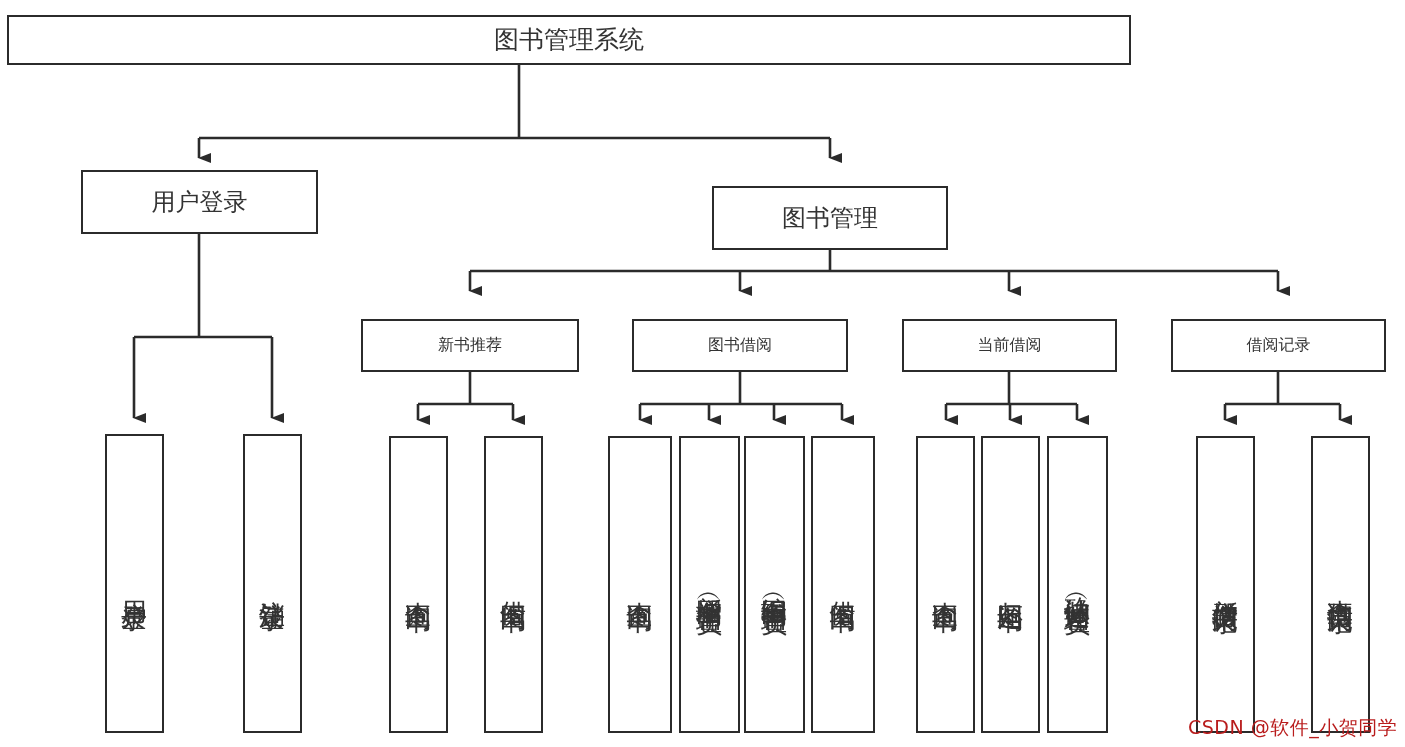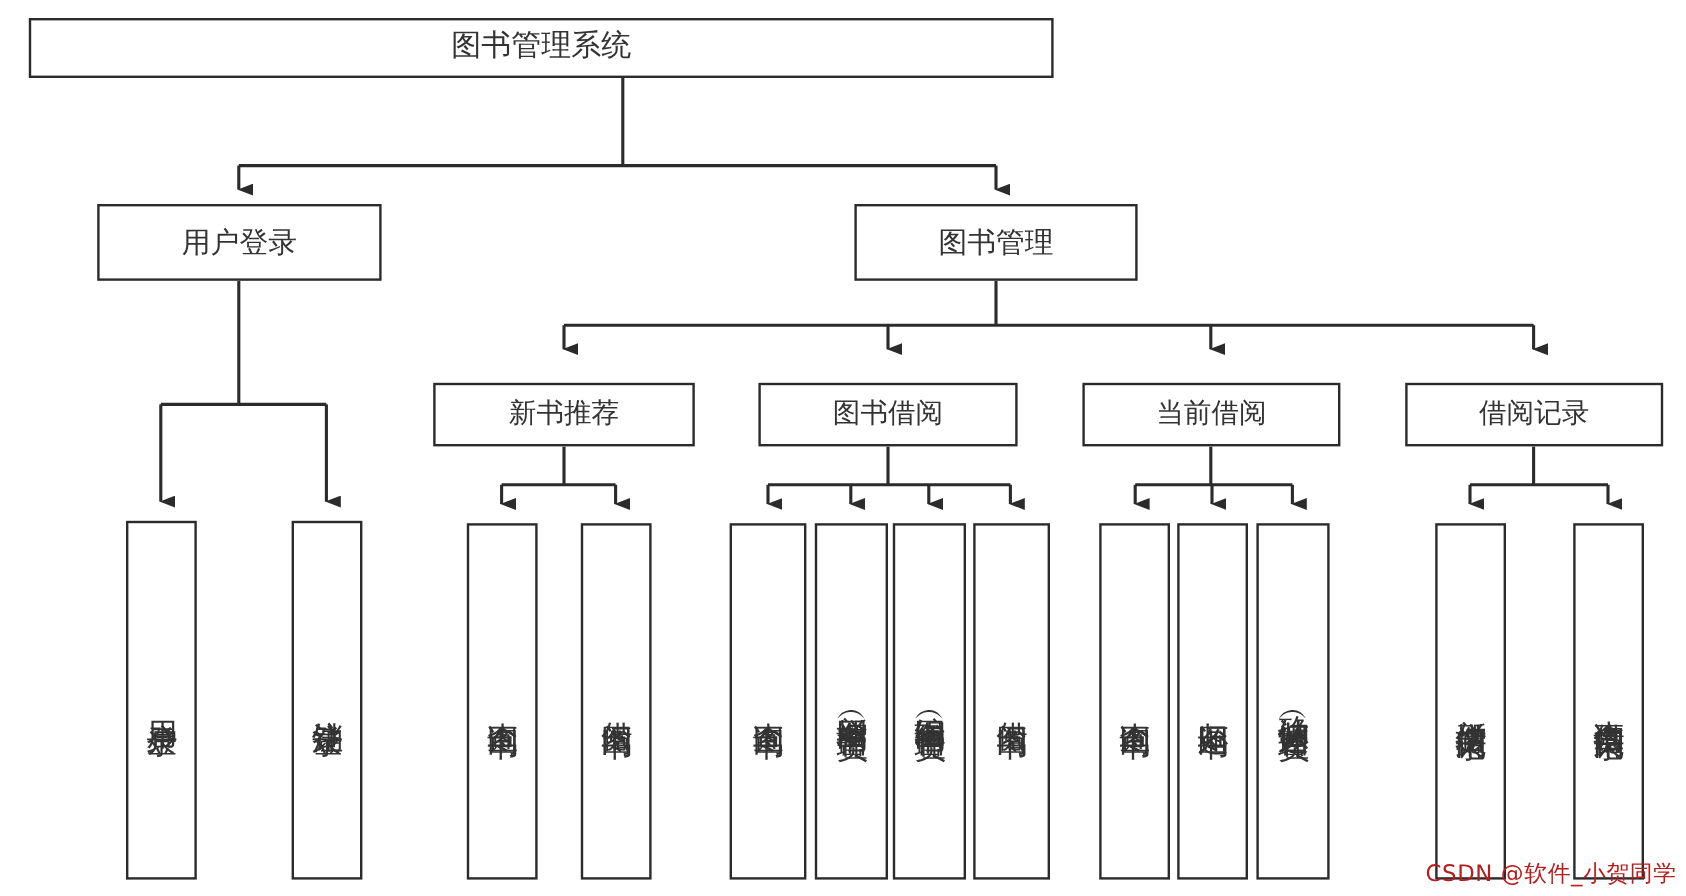--- a/index.html
+++ b/index.html
@@ -21,21 +21,21 @@
     color:#333333;
   }
   .node .lbl{
     display:block;
     text-align:center;
     line-height:1.18;
     white-space:nowrap;
   }
   .node.root .lbl{font-size:25px;}
   .node.lvl1 .lbl{font-size:24px;}
-  .node.lvl2 .lbl{font-size:23px;}
+  .node.lvl2 .lbl{font-size:16px;}
   .node.leaf{
     align-items:center;
     justify-content:center;
     padding:6px 0;
   }
   .node.leaf .lbl{
     writing-mode:vertical-rl;
     text-orientation:upright;
     font-size:26px;
     letter-spacing:2px;
@@ -99,28 +99,28 @@
       <path d="M1010,404 L1010,420" marker-end="url(#arr)"></path>
       <path d="M1077,404 L1077,420" marker-end="url(#arr)"></path>
 
       <path d="M1278,372 L1278,404"></path>
       <path d="M1225,404 L1340,404"></path>
       <path d="M1225,404 L1225,420" marker-end="url(#arr)"></path>
       <path d="M1340,404 L1340,420" marker-end="url(#arr)"></path>
     </g>
   </svg>
 
-  <div class="node root" style="left:24px;top:15px;width:854px;height:50px;font-family:Liberation Mono, monospace;">
+  <div class="node root" style="left:7px;top:15px;width:1124px;height:50px;">
     <span class="lbl">图书管理系统</span>
   </div>
 
   <div class="node lvl1" style="left:81px;top:170px;width:237px;height:64px;">
     <span class="lbl">用户登录</span>
   </div>
-  <div class="node lvl1" style="left:712px;top:170px;width:236px;height:64px;">
+  <div class="node lvl1" style="left:712px;top:186px;width:236px;height:64px;">
     <span class="lbl">图书管理</span>
   </div>
 
   <div class="node lvl2" style="left:361px;top:319px;width:218px;height:53px;">
     <span class="lbl">新书推荐</span>
   </div>
   <div class="node lvl2" style="left:902px;top:319px;width:215px;height:53px;">
     <span class="lbl">当前借阅</span>
   </div>
   <div class="node lvl2" style="left:632px;top:319px;width:216px;height:53px;">

